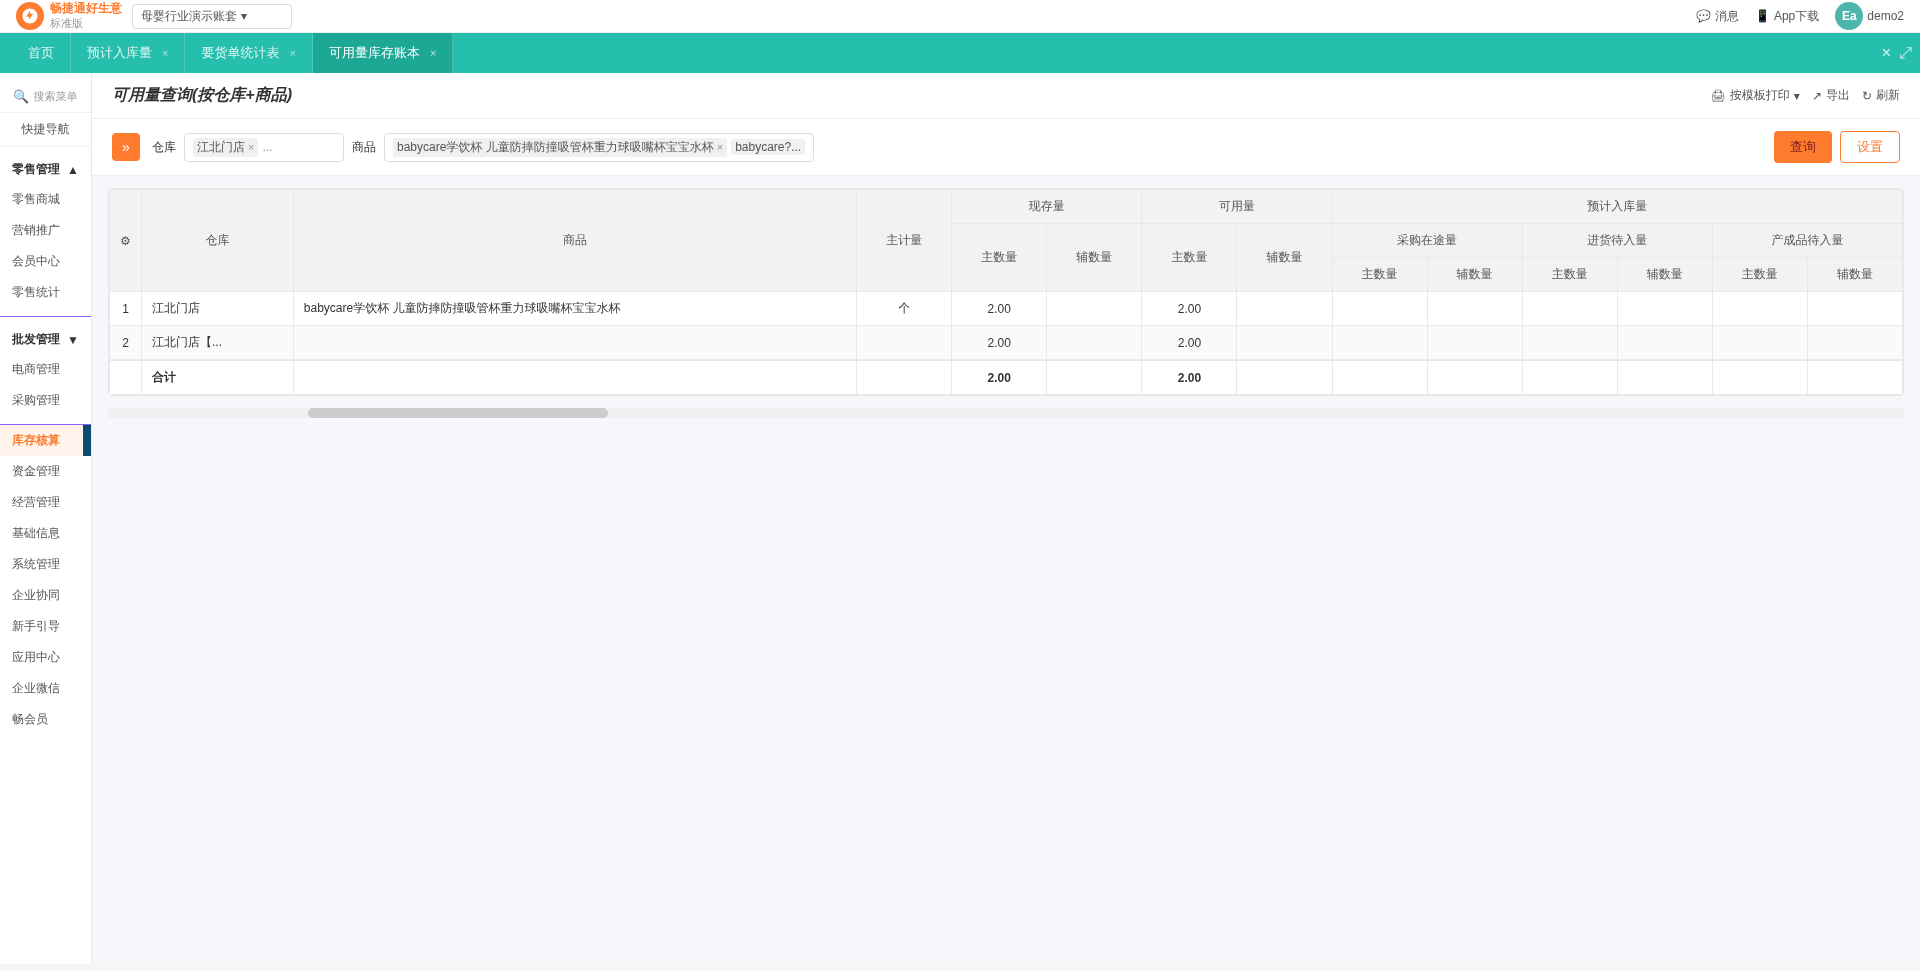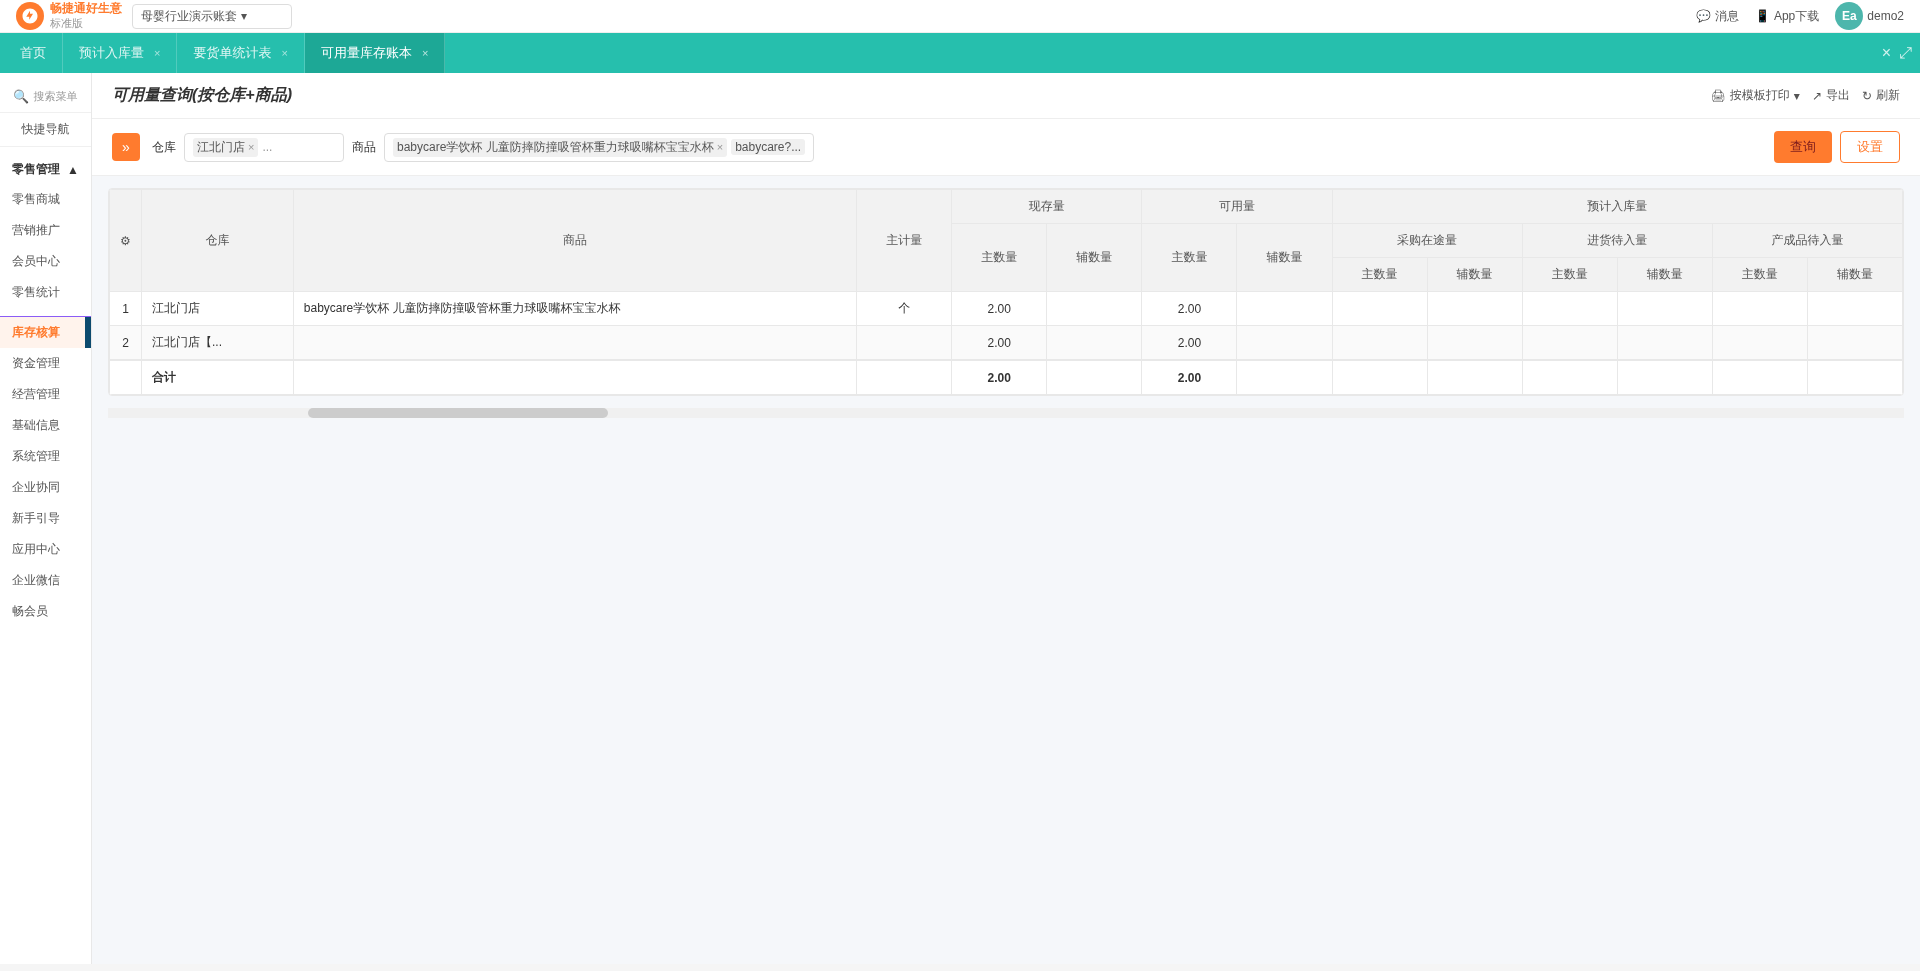--- a/index.html
+++ b/index.html
@@ -30,21 +30,21 @@
     .top-bar-right { display: flex; align-items: center; gap: 16px; }
     .top-bar-btn { display: flex; align-items: center; gap: 4px; font-size: 12px; color: #555; cursor: pointer; }
     .user-avatar { width: 28px; height: 28px; border-radius: 50%; background: #4db6ac; display: flex; align-items: center; justify-content: center; color: #fff; font-size: 12px; font-weight: bold; overflow: hidden; }
 
     
     .nav-tabs {
       height: 40px;
       background: #26bfad;
       display: flex;
       align-items: stretch;
-      padding-left: 4px;
+      padding-left: 12px;
     }
     .nav-tab {
       display: flex; align-items: center; gap: 6px;
       padding: 0 16px;
       font-size: 13px; color: rgba(255,255,255,0.85);
       cursor: pointer; border-right: 1px solid rgba(255,255,255,0.2);
       white-space: nowrap;
     }
     .nav-tab.active { background: #1da896; color: #fff; }
     .nav-tab .close-x { font-size: 11px; opacity: 0.7; margin-left: 4px; }
@@ -75,21 +75,21 @@
     .sidebar-section-header {
       display: flex; align-items: center; justify-content: space-between;
       padding: 6px 12px;
       font-size: 12px; color: #333; font-weight: bold; cursor: pointer;
     }
     .sidebar-item {
       padding: 7px 12px;
       font-size: 12px; color: #555; cursor: pointer;
       display: flex; align-items: center;
     }
-    .sidebar-item.active { background: #fff3ec; color: #ff7b2e; font-weight: bold; border-right: 6px solid #0c4a6e; }
+    .sidebar-item.active { background: #fff3ec; color: #ff7b2e; font-weight: bold; border-right: 8px solid #0c4a6e; }
 
     
     .content-area { flex: 1; overflow-y: auto; background: #f5f7fa; }
 
     
     .page-header {
       background: #fff;
       padding: 12px 20px;
       display: flex; align-items: center; justify-content: space-between;
       border-bottom: 1px solid #eee;
@@ -285,20 +285,32 @@
         <span>营销推广</span>
       </div>
       <div class="sidebar-item">
         <span>会员中心</span>
       </div>
       <div class="sidebar-item">
         <span>零售统计</span>
       </div>
     </div>
 
+    <div class="sidebar-section">
+      <div class="sidebar-section-header">
+        <span>批发管理</span>
+        <span>▼</span>
+      </div>
+      <div class="sidebar-item">
+        <span>电商管理</span>
+      </div>
+      <div class="sidebar-item">
+        <span>采购管理</span>
+      </div>
+    </div>
 
     <div class="sidebar-item active">
       <span>库存核算</span>
     </div>
     <div class="sidebar-item">
       <span>资金管理</span>
     </div>
     <div class="sidebar-item">
       <span>经营管理</span>
     </div>

